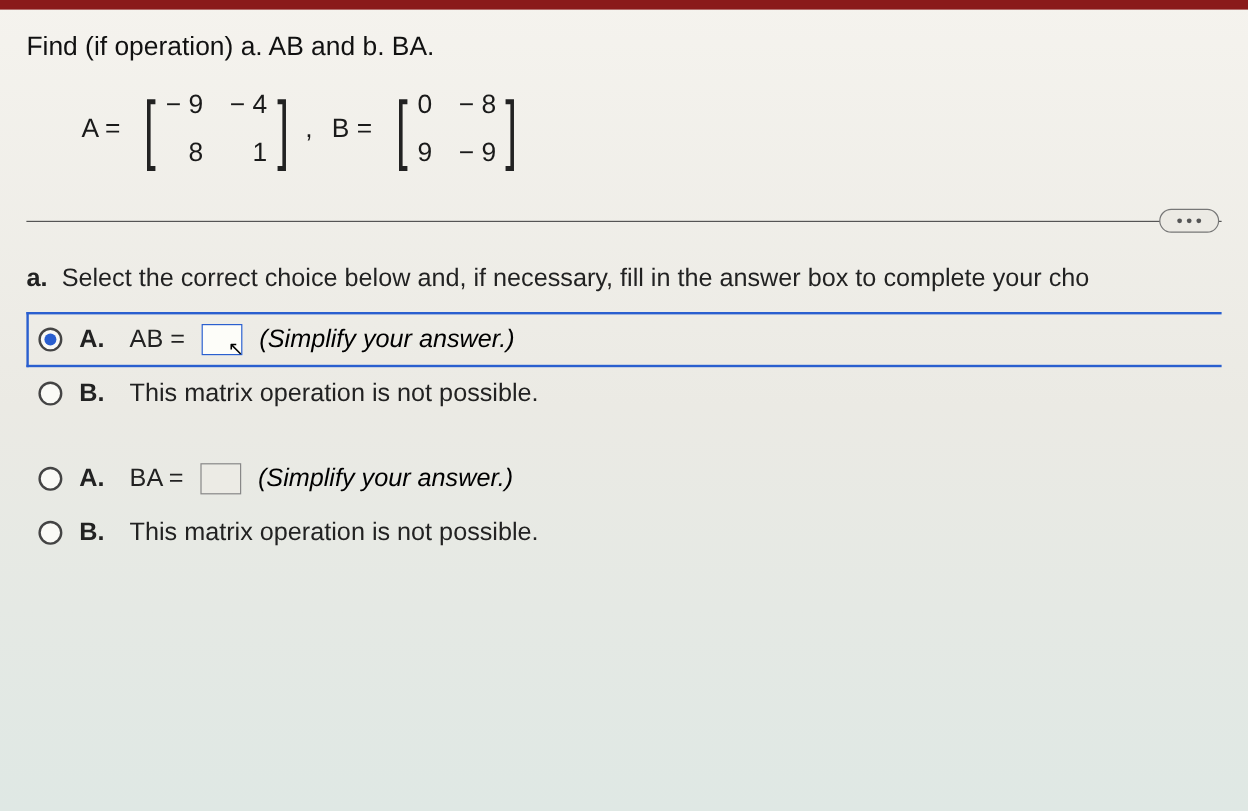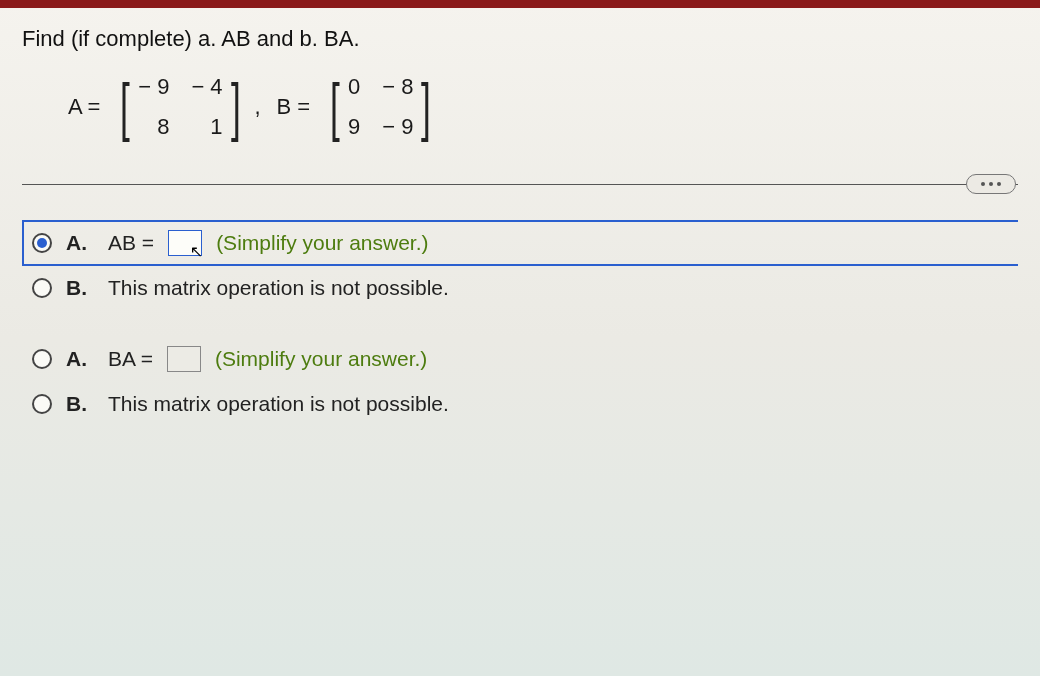--- a/index.html
+++ b/index.html
@@ -135,30 +135,30 @@
     color: #000;
     pointer-events: none;
   }
   .answer-box-plain {
     display: inline-block;
     width: 34px; height: 26px;
     border: 1px solid #888;
     background: #ecebe5;
     vertical-align: middle;
   }
-  .hint { color: #4d7c0f; }
+  .hint { color: #000000; font-style: italic; }
 </style>
 </head>
 <body>
 
 <div class="topbar"></div>
 
 <div class="content">
 
-  <div class="prompt">Find (if complete) a. AB and b. BA.</div>
+  <div class="prompt">Find (if operation) a. AB and b. BA.</div>
 
   <div class="matrices">
     <span class="eq-label">A =</span>
     <span class="matrix">
       <span class="bracket">[</span>
       <span class="mgrid">
         <span>− 9</span>
         <span>− 4</span>
         <span>8</span>
         <span>1</span>
@@ -181,20 +181,24 @@
 
   <div class="divider-row">
     <div class="hr"></div>
     <div class="dots-pill">
       <span></span>
       <span></span>
       <span></span>
     </div>
   </div>
 
+  <div class="sub-prompt">
+    <span class="bold-label">a.</span>
+    <span>Select the correct choice below and, if necessary, fill in the answer box to complete your cho</span>
+  </div>
 
   <div class="choice-set">
     <div class="choice-row selected">
       <div class="radio filled"></div>
       <span class="opt-label">A.</span>
       <span>AB =</span>
       <span class="answer-box">
         <span class="cursor-icon">↖</span>
       </span>
       <span class="hint">(Simplify your answer.)</span>

